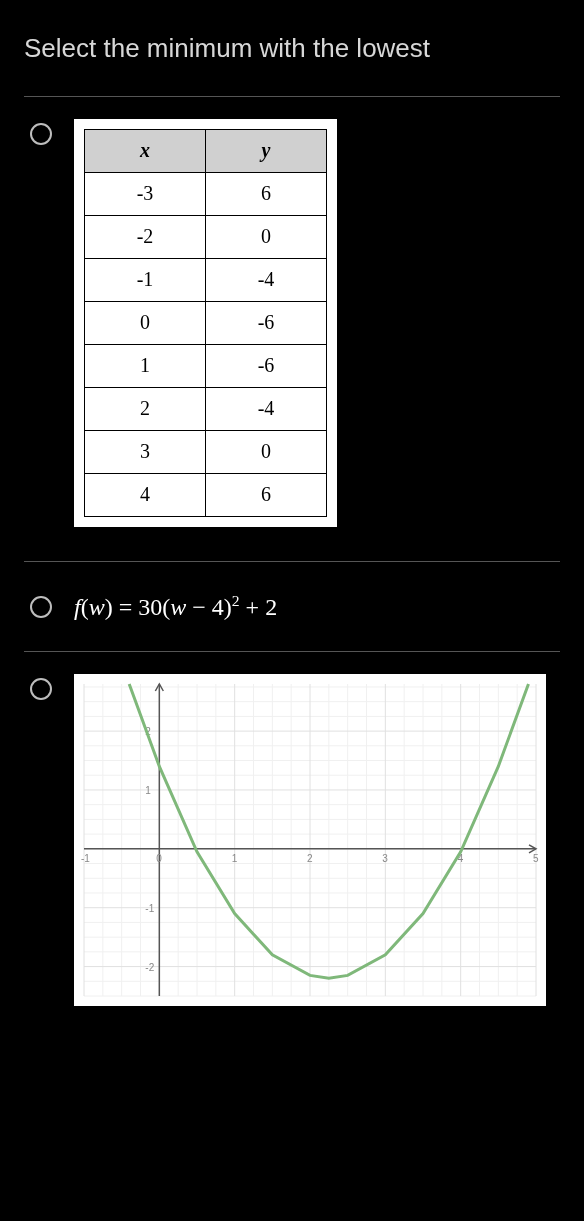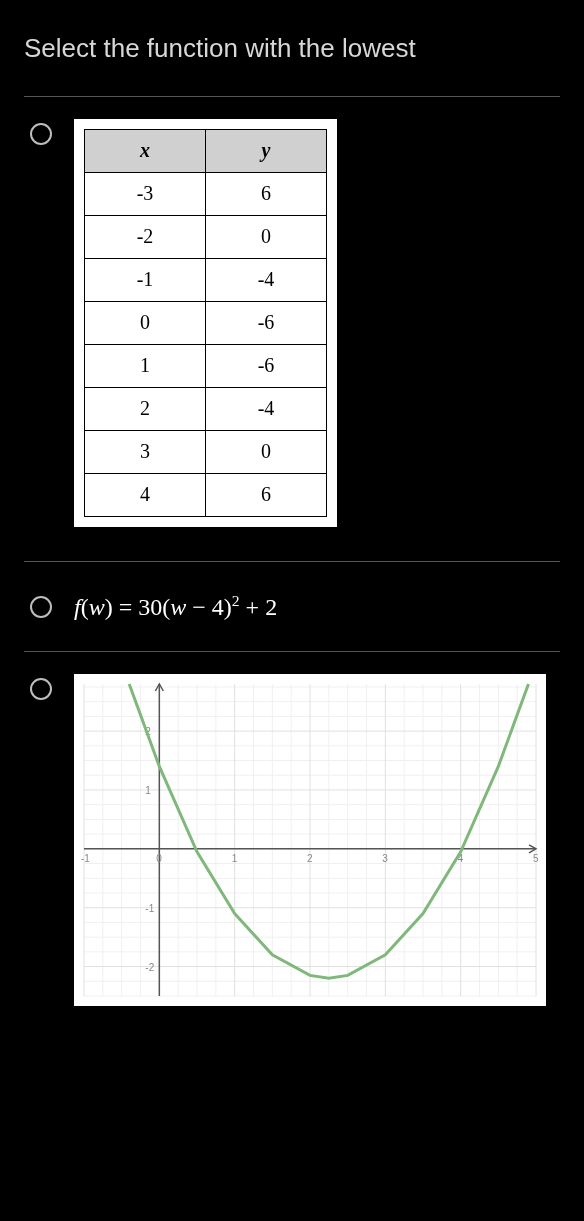--- a/index.html
+++ b/index.html
@@ -28,21 +28,21 @@
   .minor-line{stroke:#f0f0f0;stroke-width:1;}
   .axis-line{stroke:#555;stroke-width:1.5;}
   .tick-label{fill:#888;font-family:Arial,sans-serif;font-size:10px;}
   .curve{fill:none;stroke:#7fb87a;stroke-width:3;}
 </style>
 </head>
 <body>
 <div class="page">
 
 <div class="prompt">
-  <span>Select the function with the lowest</span><br>
+  <span>Select the minimum with the lowest</span><br>
 </div>
 
 <hr class="sep">
 
 <div class="option-row">
   <div class="radio"></div>
   <div class="content">
     <div class="tbl-wrap">
       <table class="xy">
         <thead>

